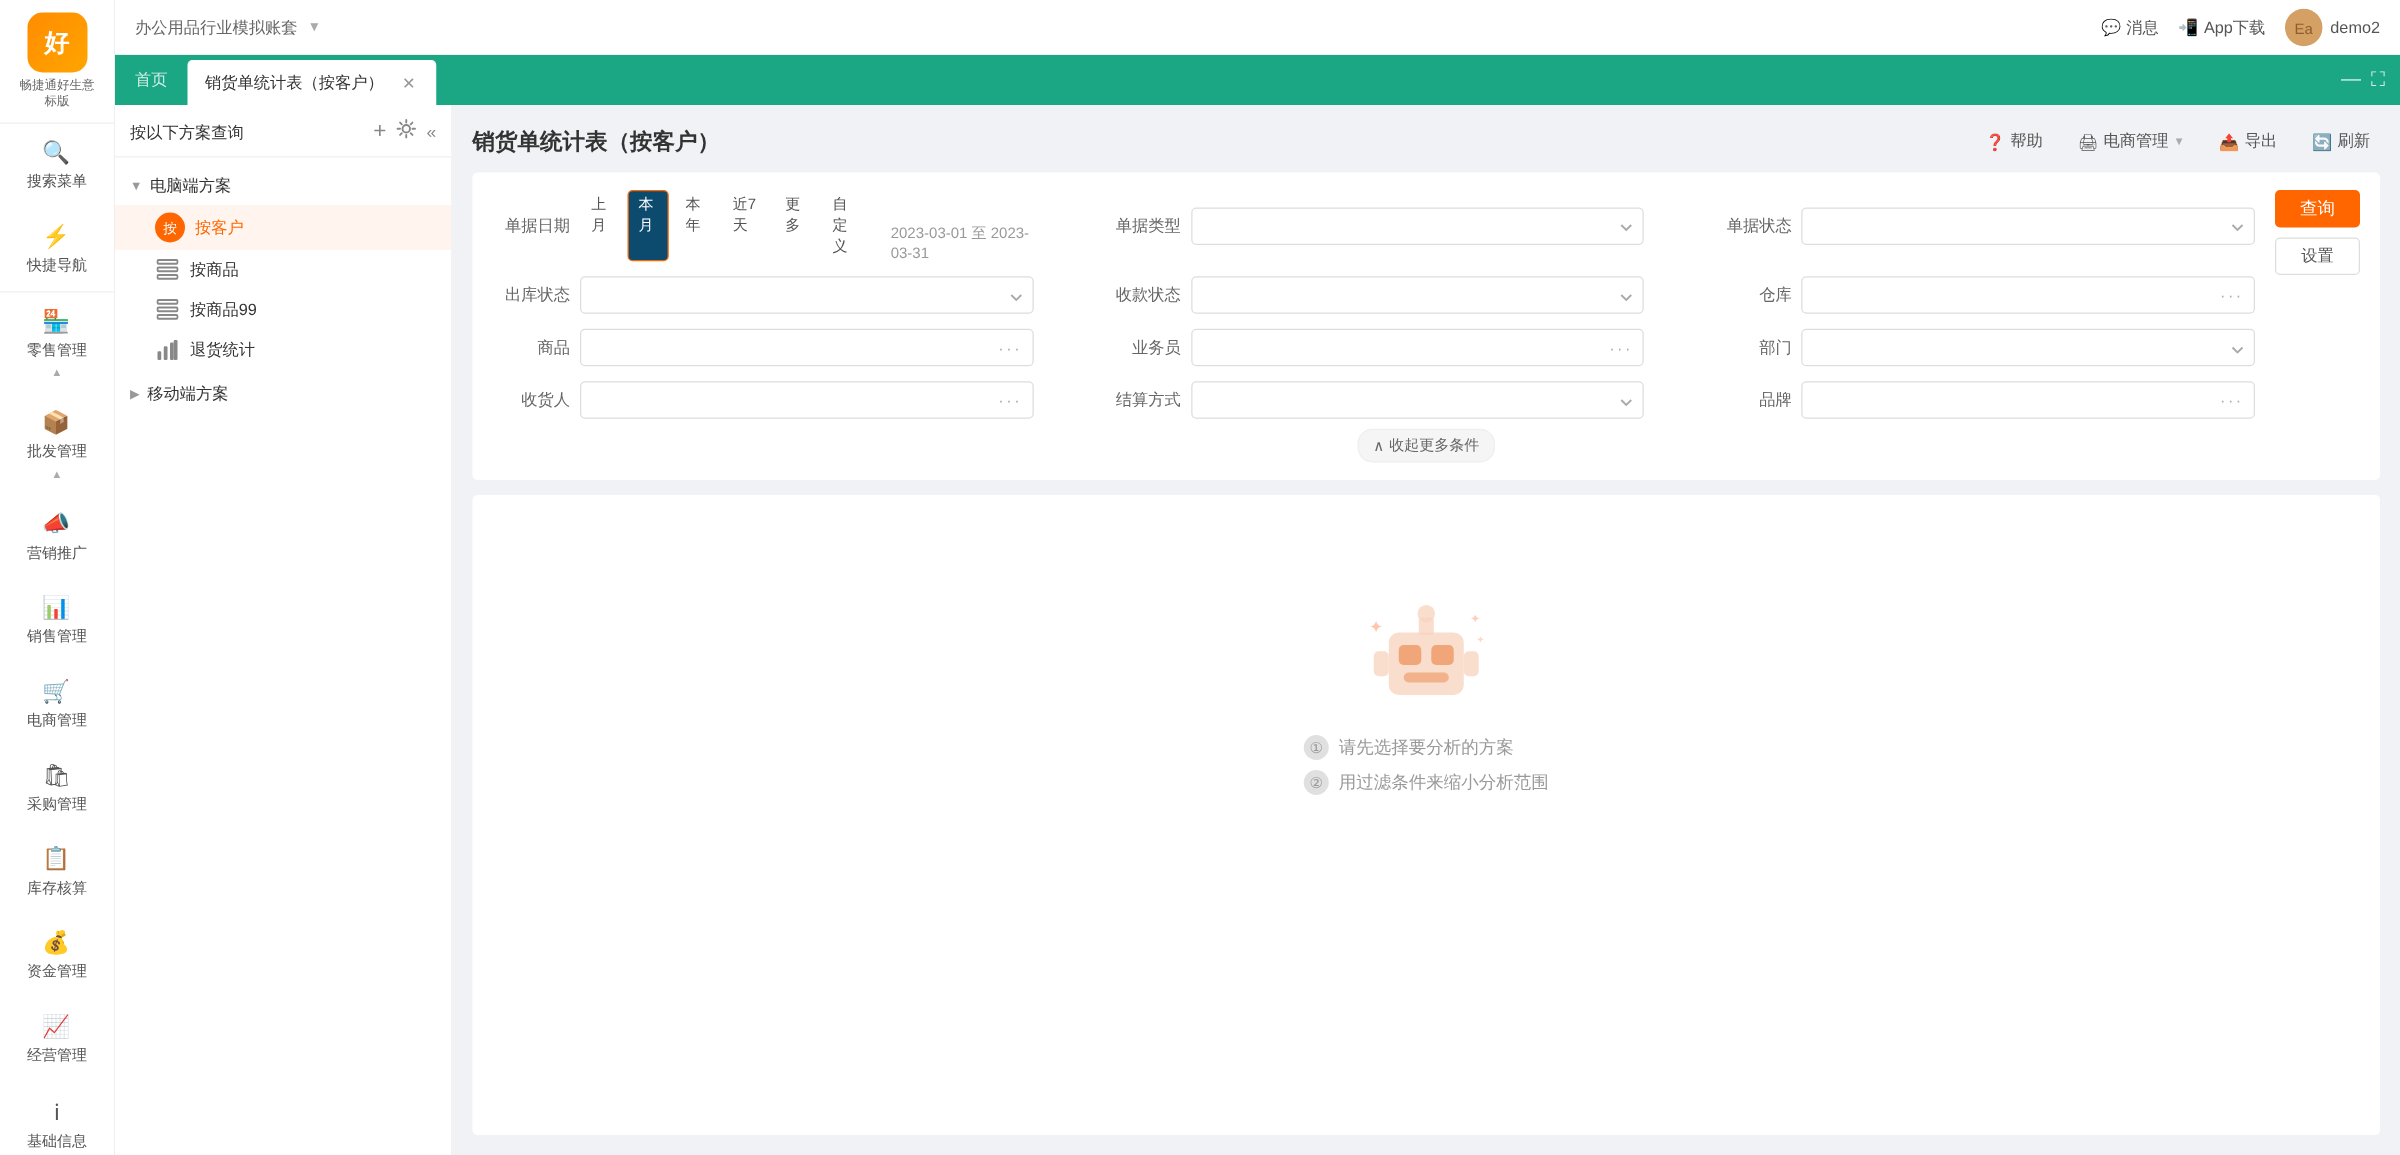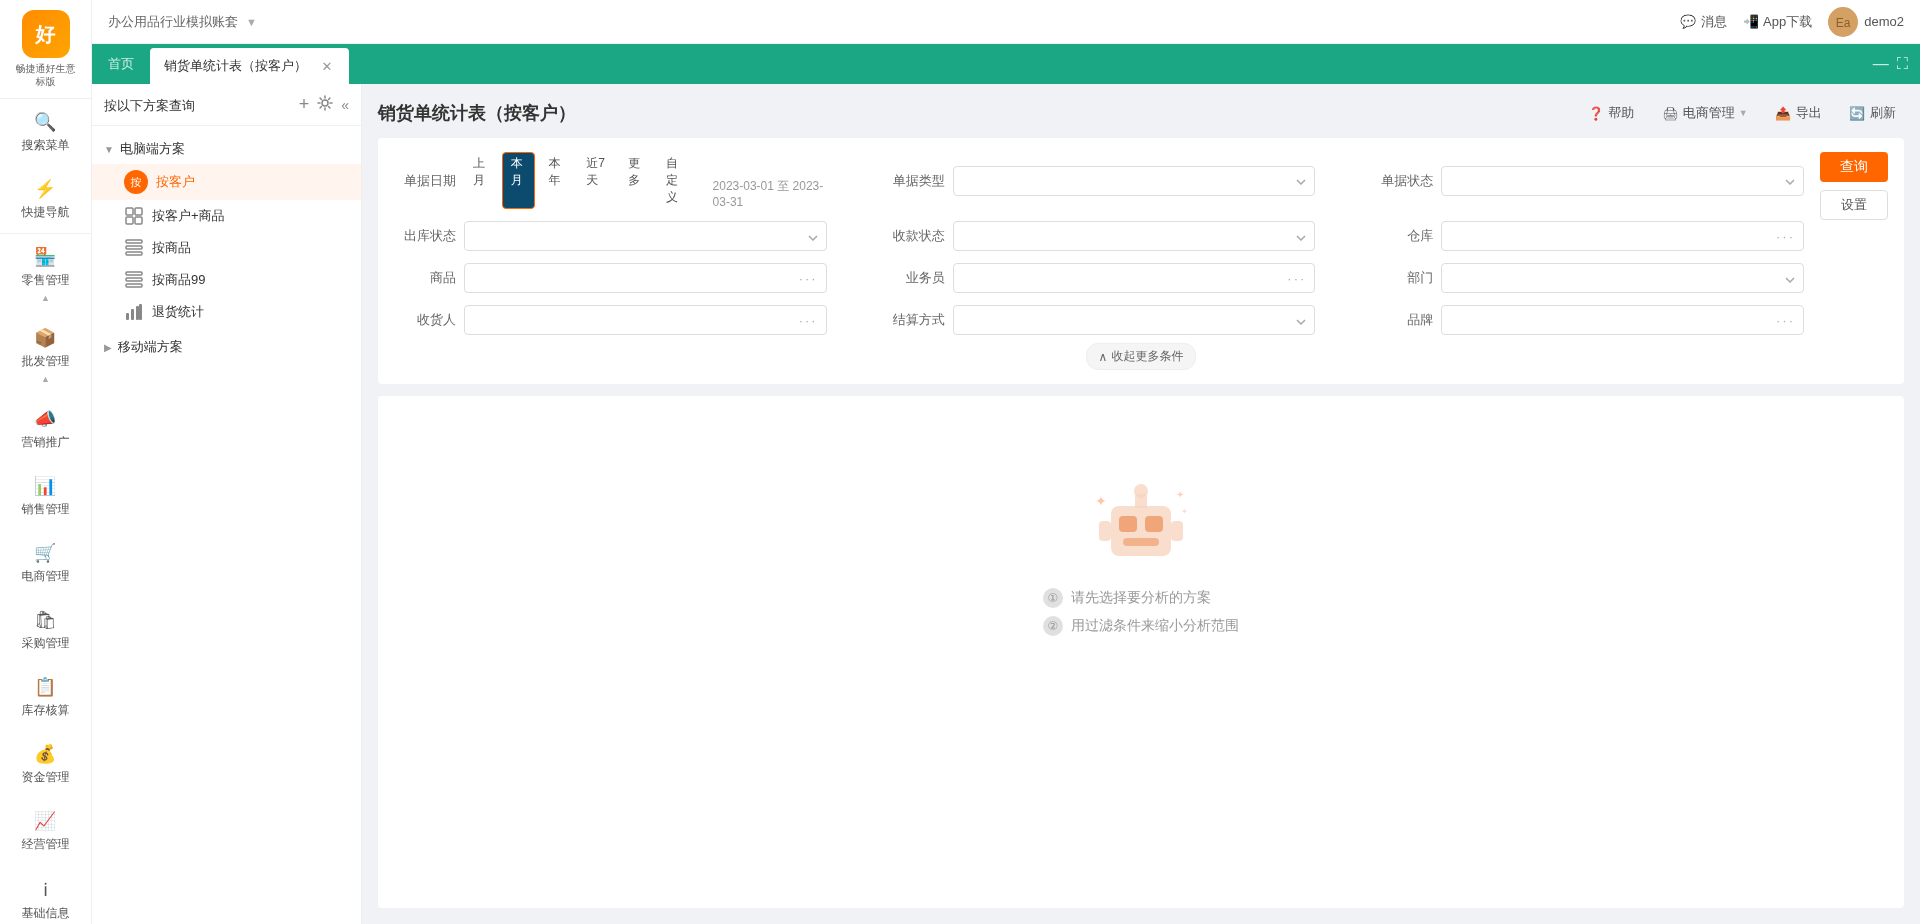--- a/index.html
+++ b/index.html
@@ -219,31 +219,20 @@
           <span style="font-size:10px;color:#999;">▼</span>
           <span>电脑端方案</span>
         </div>
         <div class="tree-child active">
           <div class="child-icon" style="background:#ff6600;width:24px;height:24px;border-radius:50%;display:flex;align-items:center;justify-content:center;color:white;font-size:11px;">按</div>
           <span>按客户</span>
         </div>
         <div class="tree-child">
           <div class="child-icon-sm">
             <svg width="18" height="18" viewBox="0 0 18 18">
-                <rect x="1" y="1" width="7" height="7" rx="1" fill="none" stroke="#888" stroke-width="1.5"></rect>
-                <rect x="10" y="1" width="7" height="7" rx="1" fill="none" stroke="#888" stroke-width="1.5"></rect>
-                <rect x="1" y="10" width="7" height="7" rx="1" fill="none" stroke="#888" stroke-width="1.5"></rect>
-                <rect x="10" y="10" width="7" height="7" rx="1" fill="none" stroke="#888" stroke-width="1.5"></rect>
-              </svg>
-          </div>
-          <span>按客户+商品</span>
-        </div>
-        <div class="tree-child">
-          <div class="child-icon-sm">
-            <svg width="18" height="18" viewBox="0 0 18 18">
                 <rect x="1" y="1" width="16" height="3" rx="1" fill="none" stroke="#888" stroke-width="1.5"></rect>
                 <rect x="1" y="7" width="16" height="3" rx="1" fill="none" stroke="#888" stroke-width="1.5"></rect>
                 <rect x="1" y="13" width="16" height="3" rx="1" fill="none" stroke="#888" stroke-width="1.5"></rect>
               </svg>
           </div>
           <span>按商品</span>
         </div>
         <div class="tree-child">
           <div class="child-icon-sm">
             <svg width="18" height="18" viewBox="0 0 18 18">

